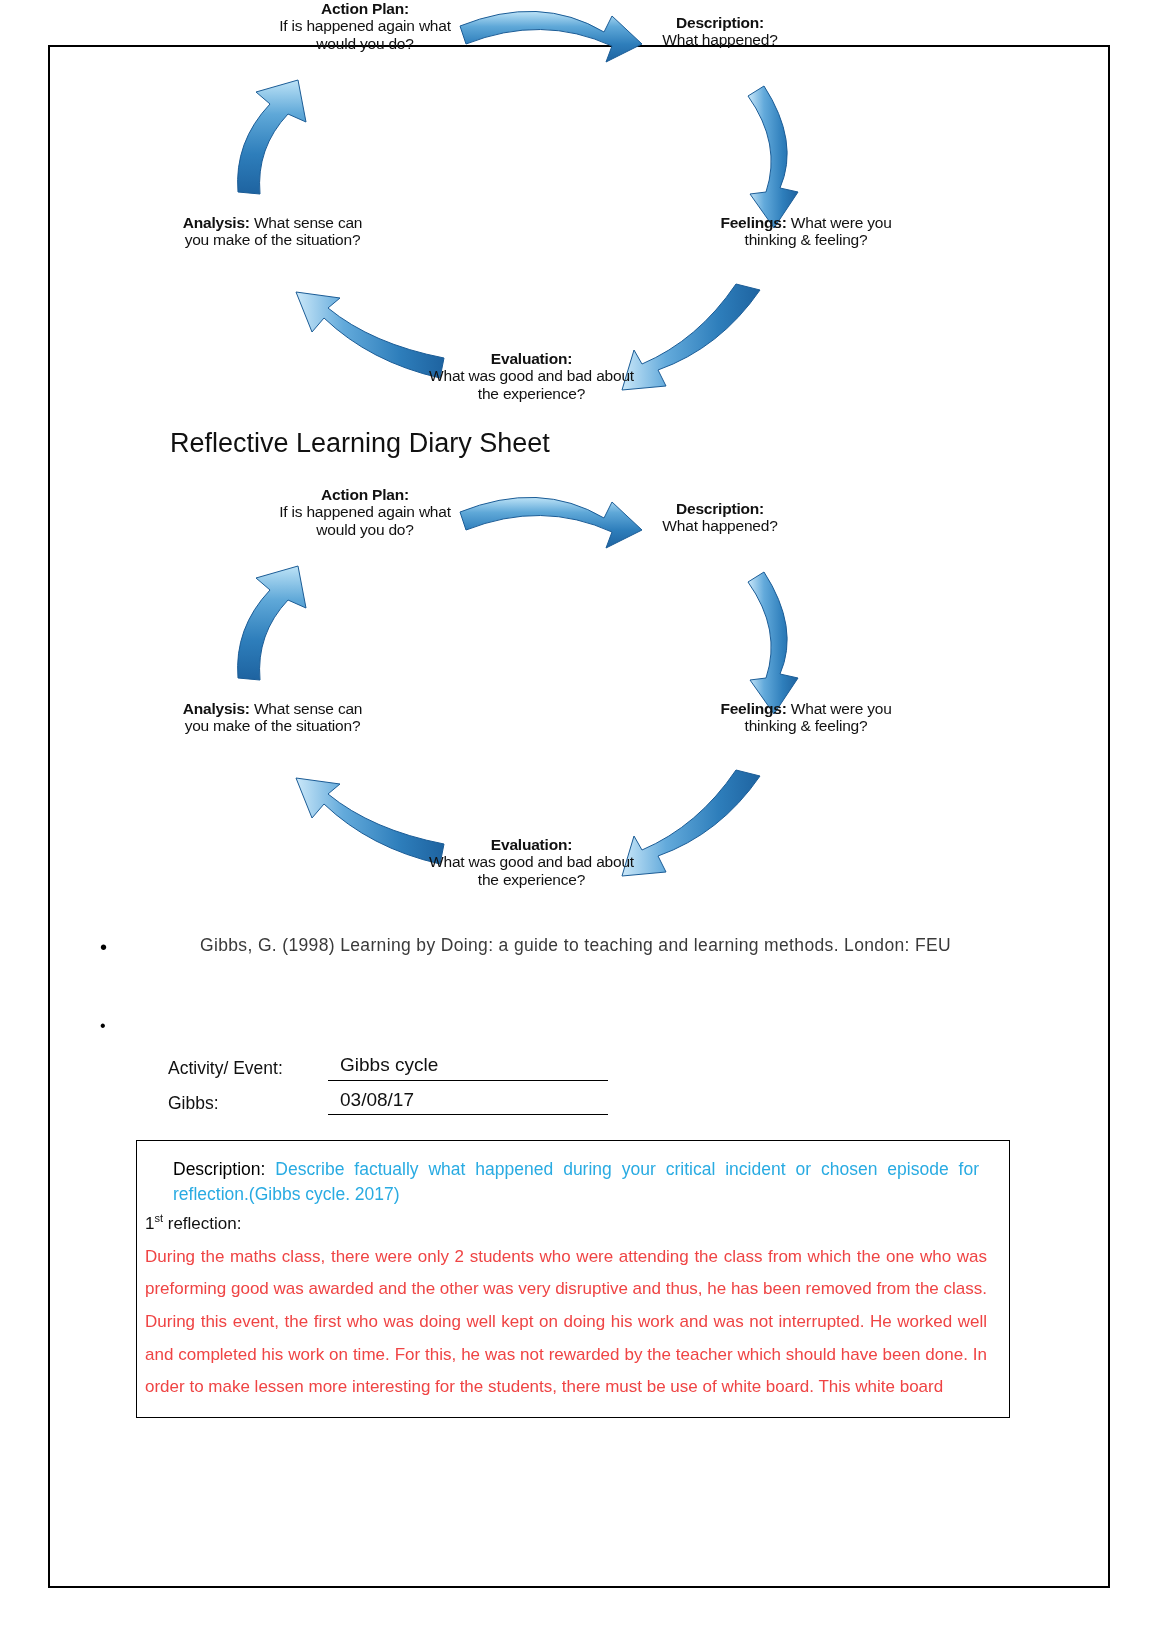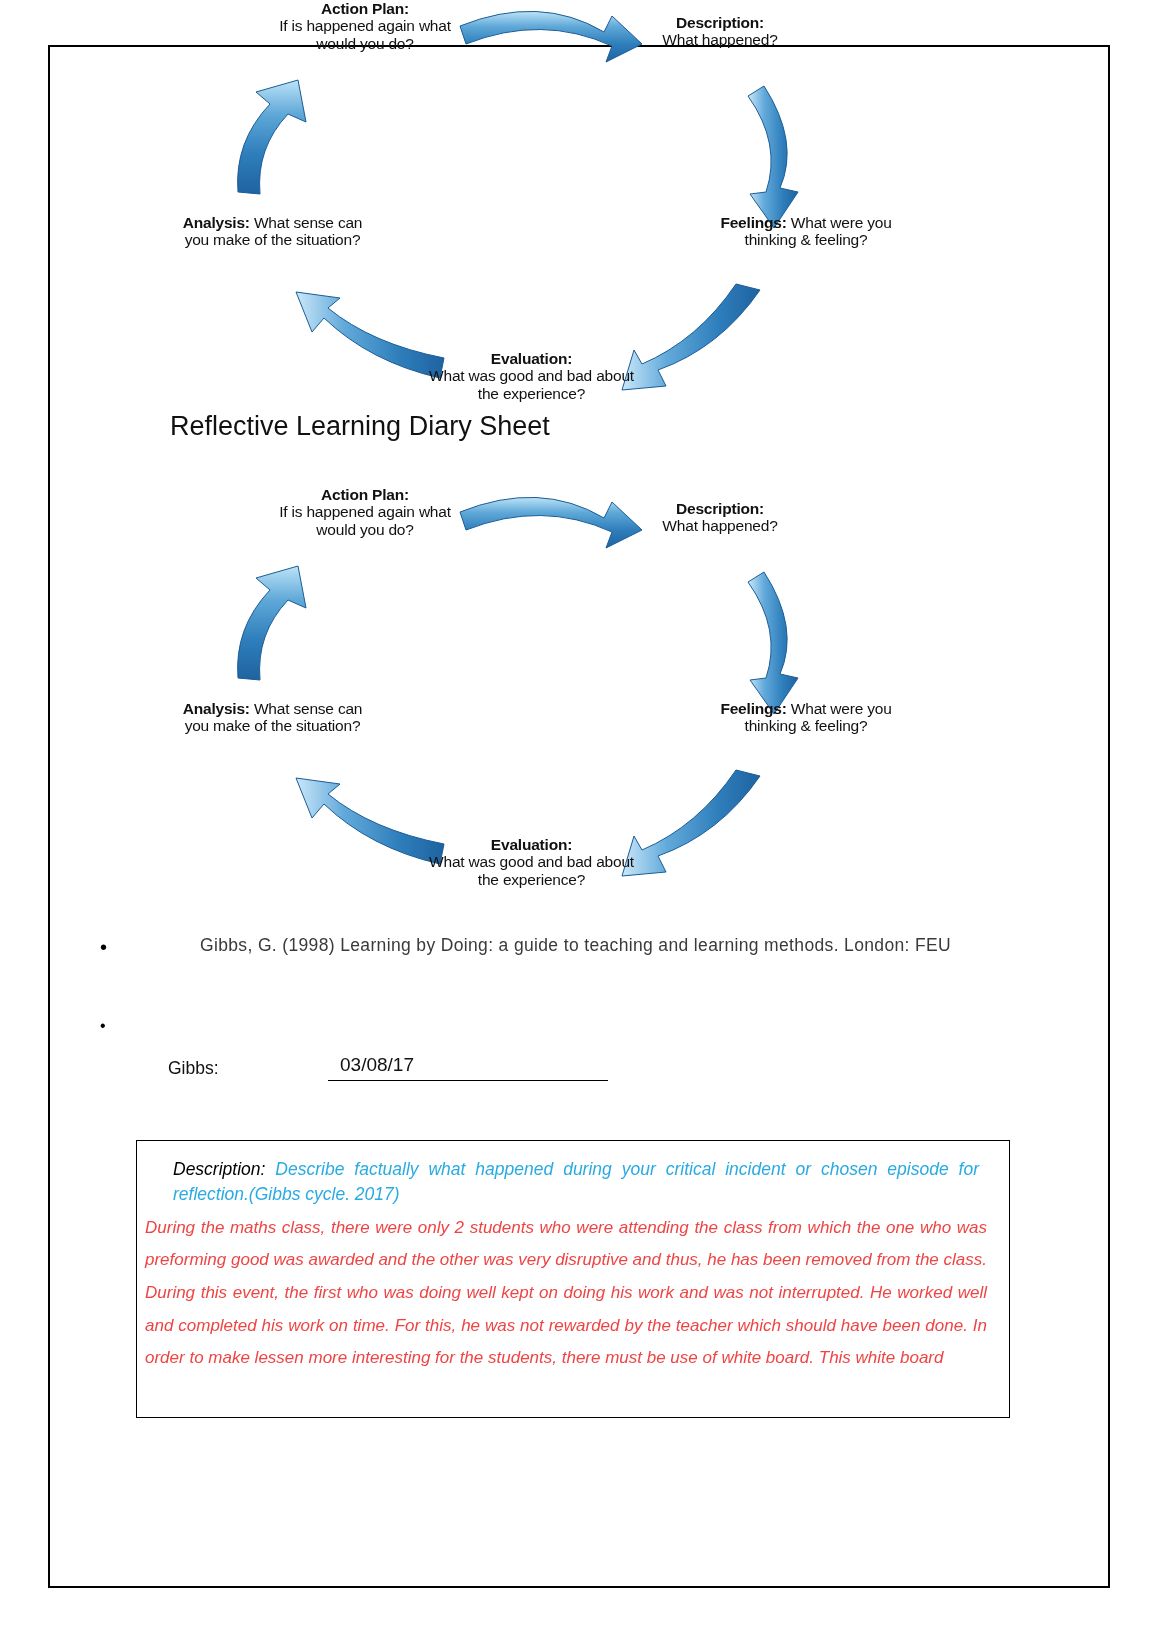--- a/index.html
+++ b/index.html
@@ -62,21 +62,21 @@
     left: 0; top: 0;
     width: 760px;
     height: 440px;
     overflow: visible;
   }
 
   
   #sheet-title {
     position: absolute;
     left: 170px;
-    top: 411px;
+    top: 428px;
     font-size: 27px;
     font-family: "Liberation Sans", sans-serif;
     color: #111;
     white-space: nowrap;
   }
 
   
   #reference-list {
     position: absolute;
     left: 100px;
@@ -148,21 +148,20 @@
   #description-box {
     position: absolute;
     left: 136px;
     top: 1140px;
     width: 874px;
     height: 278px;
     border: 1.6px solid #000;
     box-sizing: border-box;
     overflow: hidden;
     background: #fff;
-    font-style: italic;
   }
   #desc-prompt-wrap {
     padding: 16px 30px 0 36px;
     font-size: 17.5px;
     line-height: 1.45;
     text-align: justify;
     text-align-last: left;
   }
   .desc-label {
     color: #000;
@@ -303,24 +302,29 @@
     <span class="ref-text">Gibbs, G. (1998) Learning by Doing: a guide to teaching and learning methods.  London: FEU</span>
   </div>
   <div class="ref-item empty">
     <span class="ref-bullet">•</span>
     <span class="ref-text"></span>
   </div>
 </div>
 
 <div id="fields">
   <div class="field-row">
+    <span class="field-label">Activity/ Event:</span>
+    <span class="field-value">Gibbs cycle</span>
+  </div>
+  <div class="field-row">
     <span class="field-label">Gibbs:</span>
     <span class="field-value">03/08/17</span>
   </div>
 </div>
 
 <div id="description-box">
   <div id="desc-prompt-wrap">
     <span class="desc-label">Description:</span>
     <span class="desc-prompt">Describe factually what happened during your critical incident or chosen episode for reflection.(Gibbs cycle. 2017)</span>
   </div>
+  <div id="desc-subhead"><span>1</span><sup>st</sup><span> reflection:</span></div>
   <div id="desc-body">During the maths class, there were only 2 students who were attending the class from which the one who was preforming good was awarded and the other was very disruptive and thus, he has been removed from the class. During this event, the first who was doing well kept on doing his work and was not interrupted. He worked well and completed his work on time. For this, he was not rewarded by the teacher which should have been done. In order to make lessen more interesting for the students, there must be use of white board. This white board</div>
 </div>
 
 </body></html>

